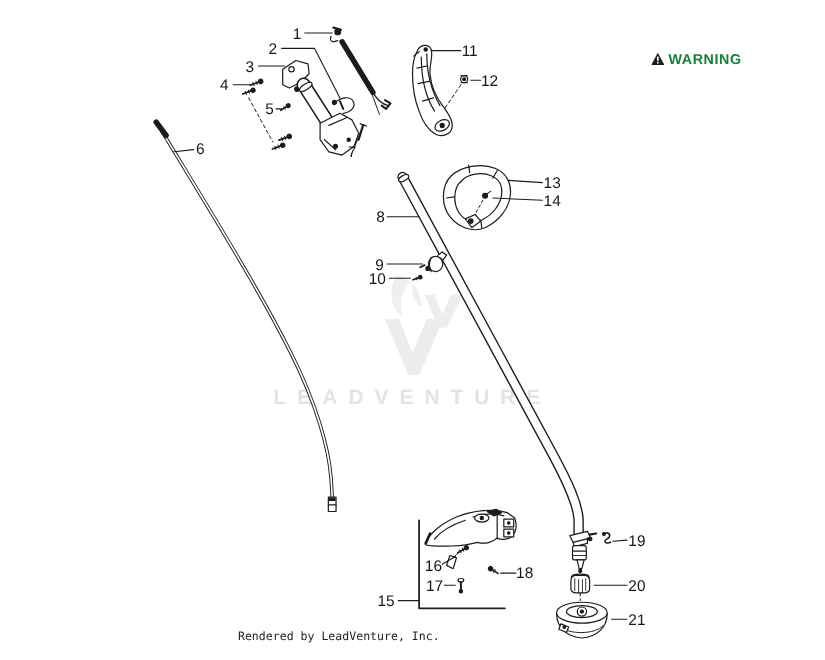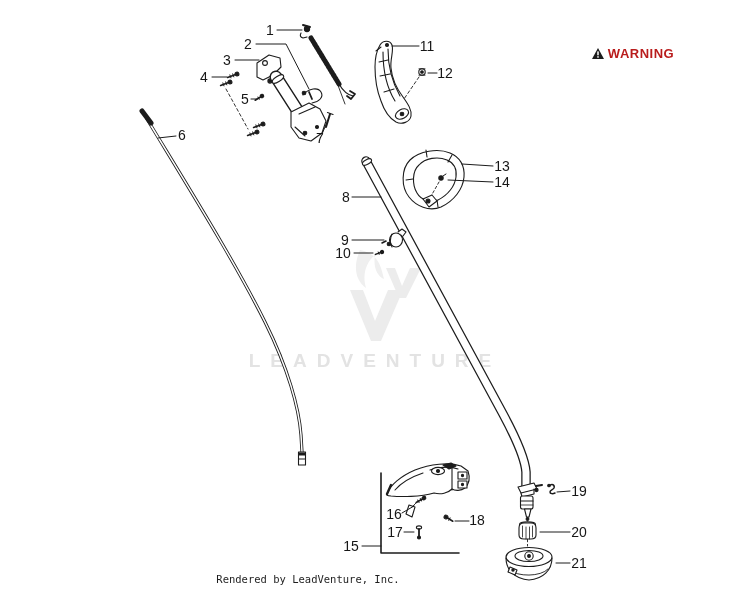--- a/index.html
+++ b/index.html
@@ -10,21 +10,21 @@
   #stage{position:absolute;left:0;top:0;width:750px;height:600px;}
   svg text.callout{
     font-family:"Liberation Sans",sans-serif;font-size:14px;fill:#161616;
     cursor:default;
   }
   .warning-box{
     position:absolute;left:563px;top:46px;width:140px;color:#3c3c3c;
   }
   .warning-head{
     display:flex;align-items:center;justify-content:center;gap:4px;
-    font-weight:bold;font-size:13px;letter-spacing:.5px;color:#b91c1c;
+    font-weight:bold;font-size:13px;letter-spacing:.5px;color:#15803d;
     margin-bottom:2px;
   }
   .warning-body{
     font-size:9.5px;line-height:1.13;letter-spacing:.1px;
   }
   .footer-credit{
     position:absolute;left:0;top:573px;width:616px;text-align:center;
     font-family:"DejaVu Sans Mono",monospace;font-size:10.5px;color:#1e1e1e;
   }
 </style>

